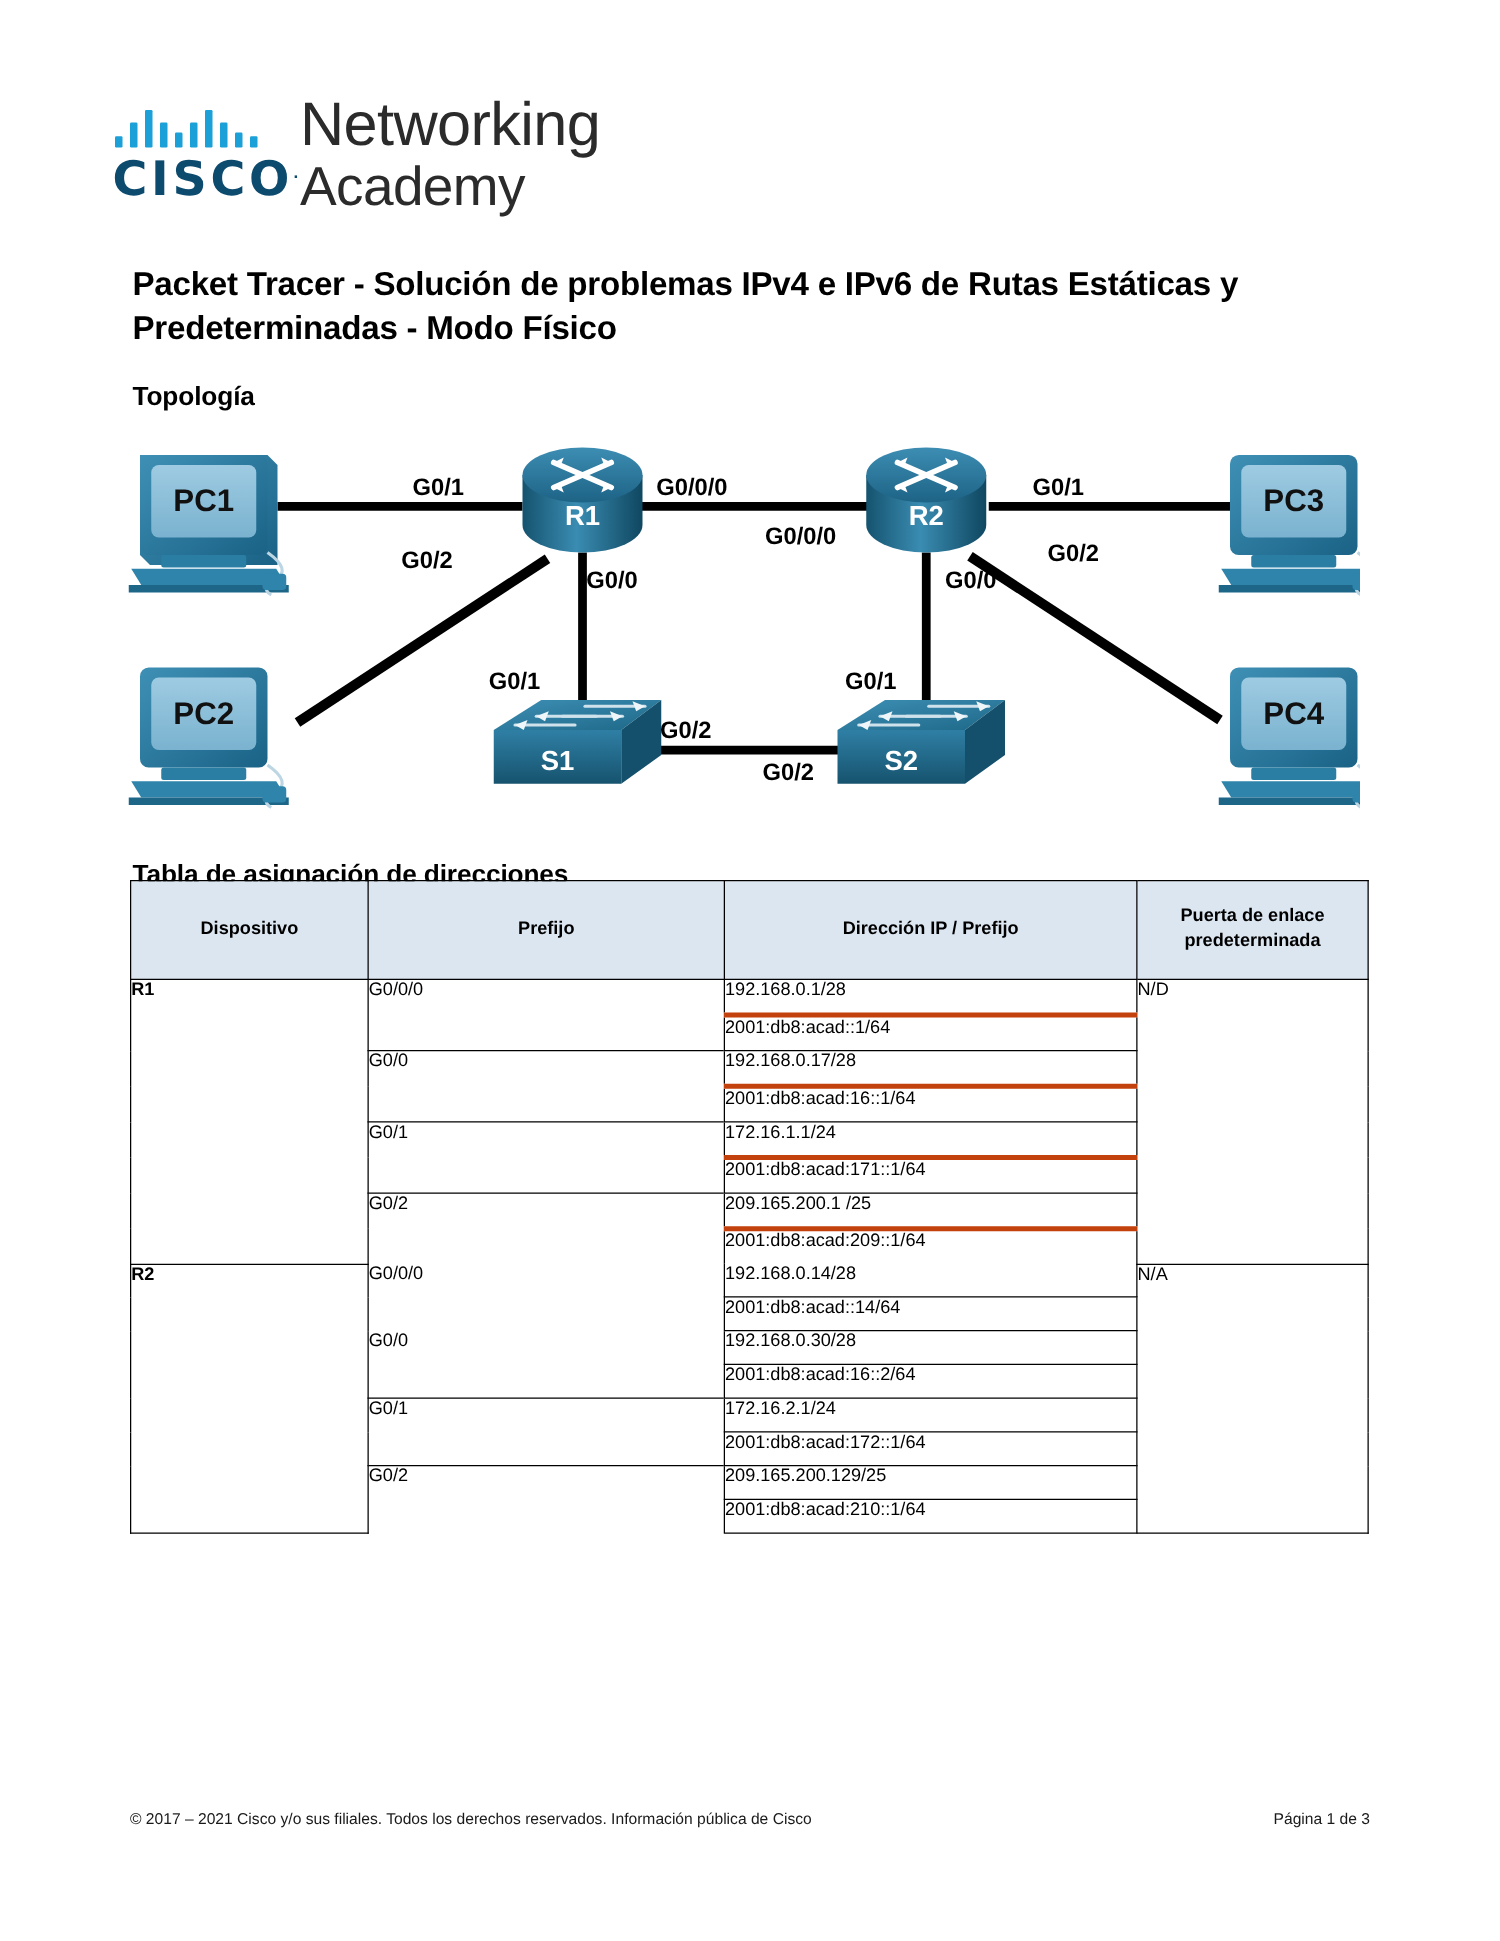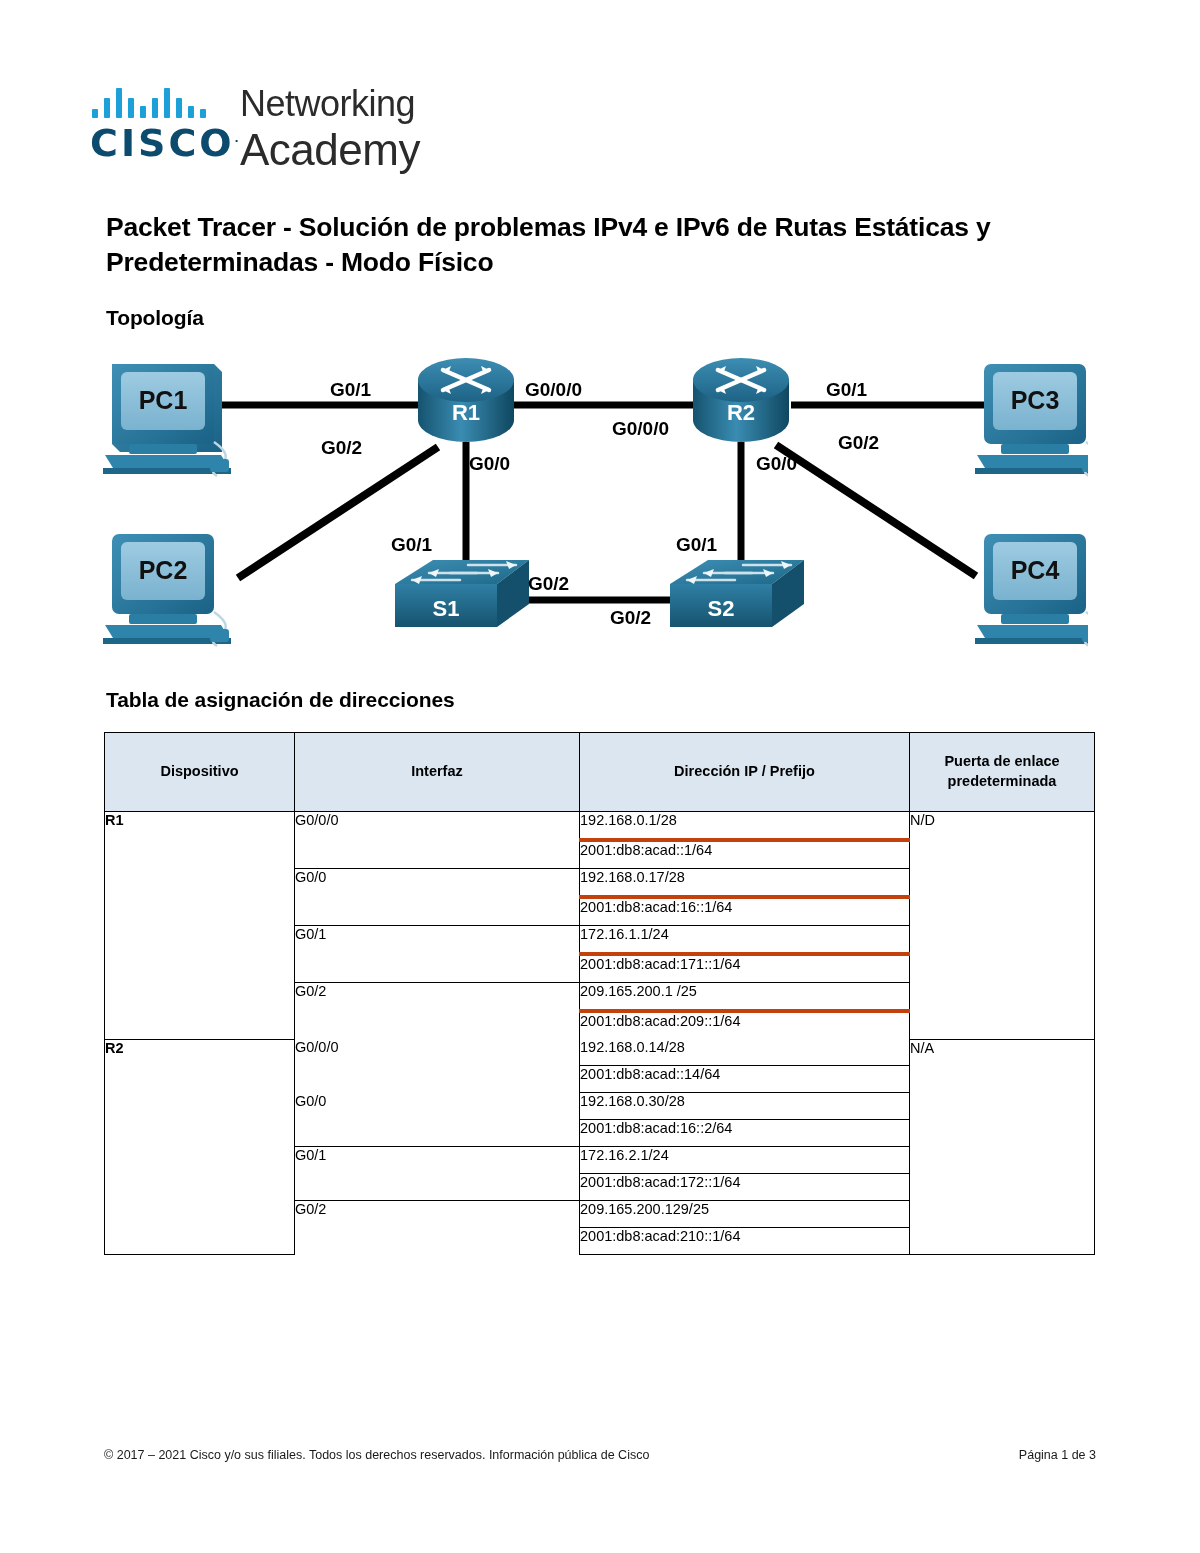--- a/index.html
+++ b/index.html
@@ -51,22 +51,22 @@
     line-height: 1;
   }
   .logo-cisco .tm {
     font-size: 11px;
     vertical-align: super;
     letter-spacing: 0;
   }
   .logo-word-net {
     position: absolute;
     left: 152px;
-    top: 14px;
-    font-size: 36px;
+    top: 4px;
+    font-size: 49px;
     font-weight: 400;
     color: #2b2b2b;
     line-height: 1;
     letter-spacing: -0.5px;
   }
   .logo-word-acad {
     position: absolute;
     left: 152px;
     top: 56px;
     font-size: 44px;
@@ -103,21 +103,21 @@
     top: 352px;
     width: 1000px;
     height: 300px;
   }
   .topology svg { display: block; }
 
   
   .addr-table {
     position: absolute;
     left: 104px;
-    top: 732px;
+    top: 704px;
     width: 990px;
     border-collapse: collapse;
     table-layout: fixed;
     font-size: 14.5px;
     padding-left: 20px;
   }
   .addr-table th, .addr-table td {
     border: 1px solid #000000;
     padding: 0;
     vertical-align: top;
@@ -395,21 +395,21 @@
 <table class="addr-table">
   <colgroup>
     <col class="col-dev">
       <col class="col-intf">
       <col class="col-ip">
       <col class="col-gw">
   </colgroup>
   <thead>
     <tr>
       <th>Dispositivo</th>
-      <th>Interfaz</th>
+      <th>Prefijo</th>
       <th>Dirección IP / Prefijo</th>
       <th>Puerta de enlace predeterminada</th>
     </tr>
   </thead>
   <tbody>
 
     <tr>
       <td class="cell-dev" rowspan="8">R1</td>
       <td class="cell-intf no-b-bottom" rowspan="2">G0/0/0</td>
       <td class="cell-ip">192.168.0.1/28</td>

